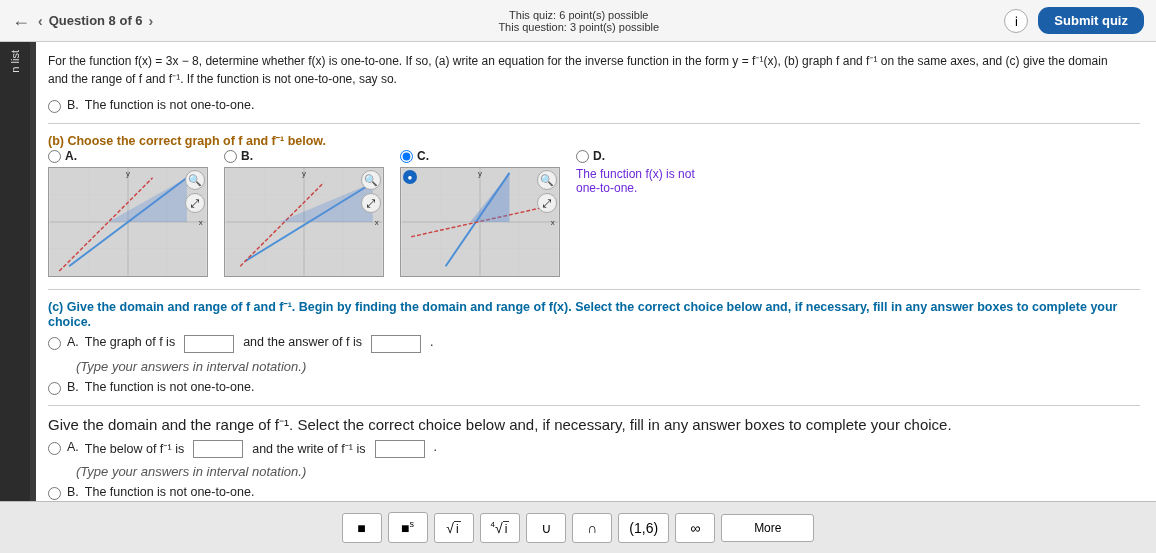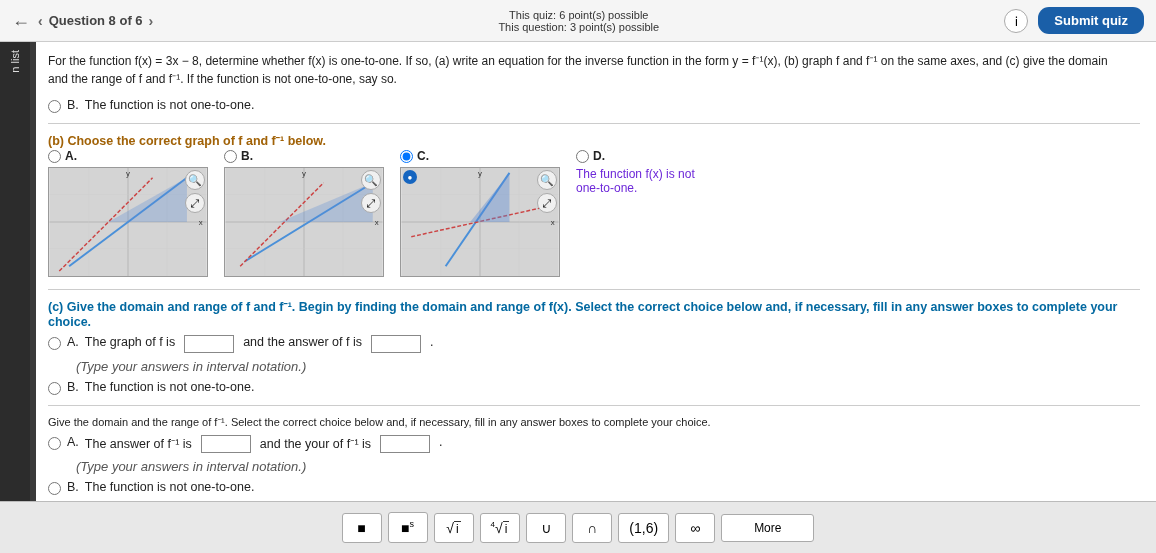--- a/index.html
+++ b/index.html
@@ -235,21 +235,21 @@
       margin-left: 28px;
       margin-top: 2px;
       margin-bottom: 6px;
     }
 
     
     .domain-range-section {
       margin-bottom: 10px;
     }
     .domain-range-text {
-      font-size: 11px;
+      font-size: 15px;
       color: #222;
       margin-bottom: 6px;
     }
 
     
     .bottom-toolbar {
       background: #e8e8e8;
       border-top: 1px solid #bbb;
       display: flex;
       align-items: center;
@@ -458,23 +458,23 @@
       </div>
     </div>
 
     <hr class="divider-line">
 
     <div class="domain-range-section">
       <div class="domain-range-text">Give the domain and the range of f⁻¹. Select the correct choice below and, if necessary, fill in any answer boxes to complete your choice.</div>
       <div class="radio-option">
         <input type="radio" name="section_finv" style="">
         <span>A.</span>
-        <span>The answer of f⁻¹ is</span>
+        <span>The below of f⁻¹ is</span>
         <input type="text" class="answer-box" style="">
-        <span>and the your of f⁻¹ is</span>
+        <span>and the write of f⁻¹ is</span>
         <input type="text" class="answer-box" style="">
         <span>.</span>
       </div>
       <div class="italic-note">(Type your answers in interval notation.)</div>
       <div class="radio-option">
         <input type="radio" name="section_finv" style="">
         <span>B.</span>
         <span>The function is not one-to-one.</span>
       </div>
     </div>

